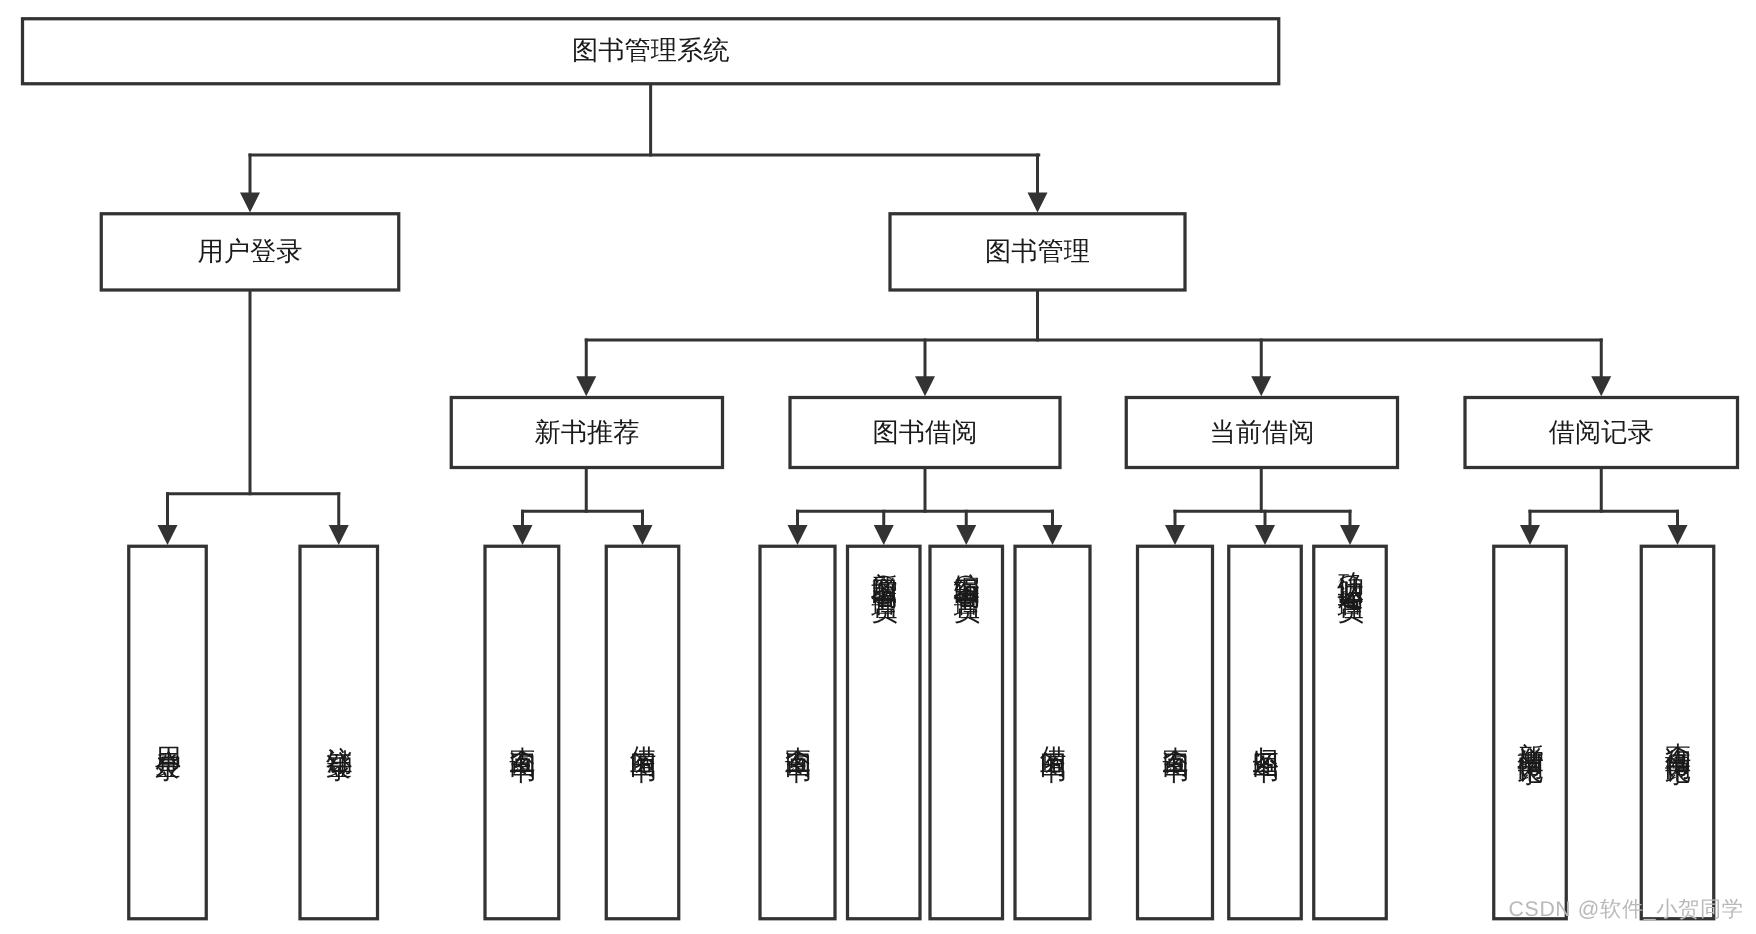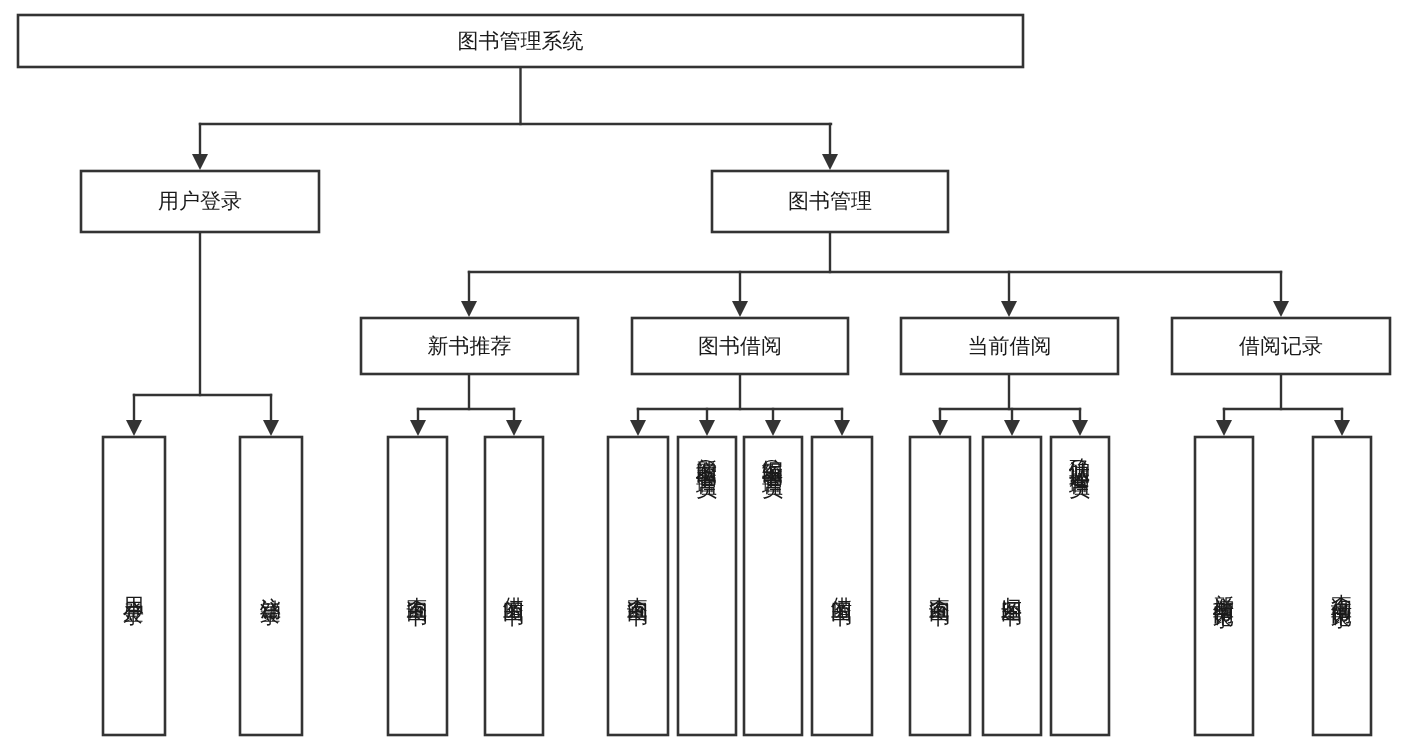--- a/index.html
+++ b/index.html
@@ -243,13 +243,14 @@
             </div></foreignObject>
         </g>
         <g>
           <rect x="1313" y="437" width="58" height="298" class="node-rect leaf"></rect>
           <foreignObject x="1313" y="437" width="58" height="298"><div xmlns="http://www.w3.org/1999/xhtml" class="leaf-label-wrap">
               <div class="vtext">查询借阅记录</div>
             </div></foreignObject>
         </g>
       </g>
   </svg>
+  <div class="watermark">CSDN @软件_小贺同学</div>
 </div>
 
 </body></html>

